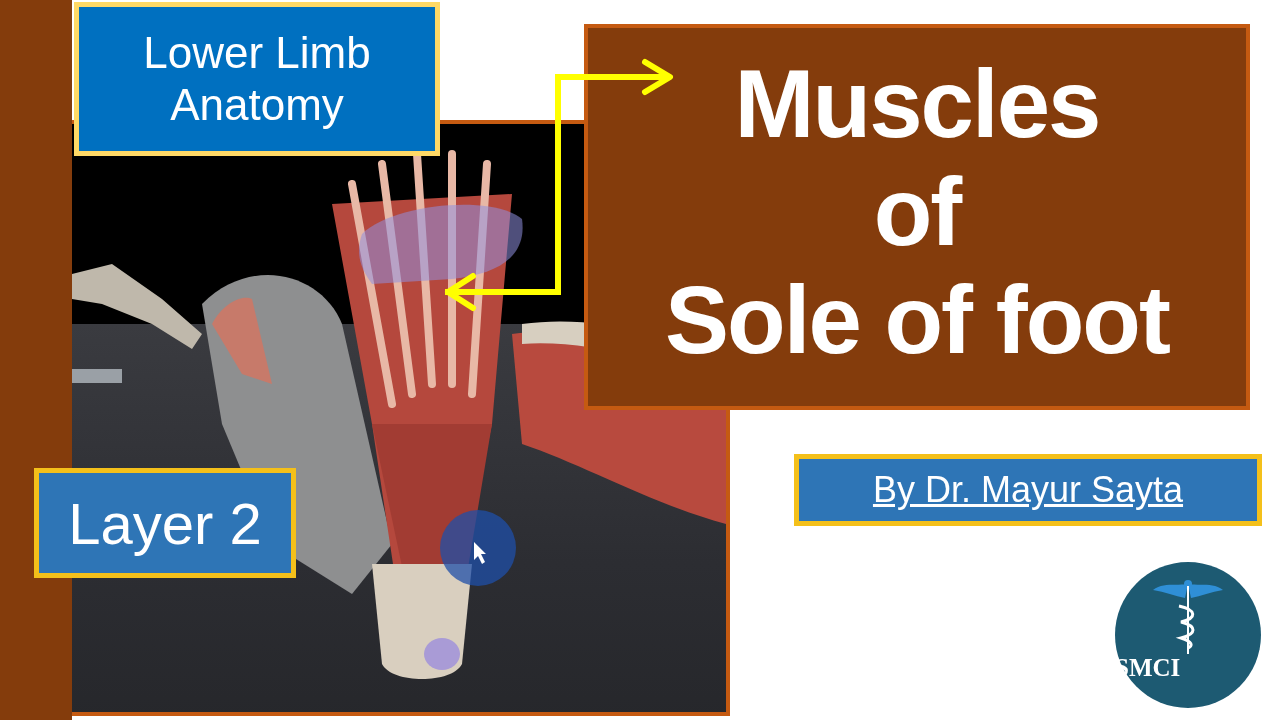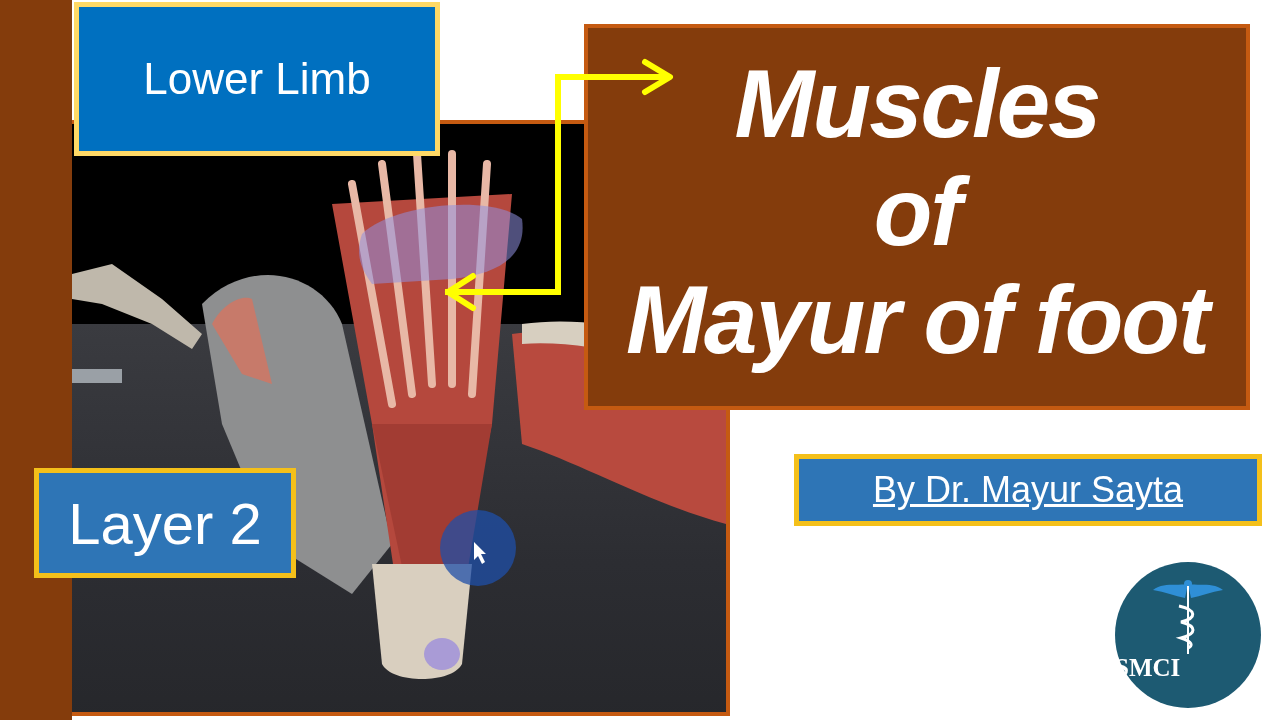--- a/index.html
+++ b/index.html
@@ -6,21 +6,21 @@
   body { width:1280px; height:720px; position:relative; overflow:hidden; background:#ffffff; font-family:"Liberation Sans", sans-serif; }
   .side-bar { position:absolute; left:0; top:0; width:72px; height:720px; background:#843c0c; }
   .photo { position:absolute; left:72px; top:120px; width:654px; height:588px; background:#000; border-right:4px solid #c55a11; border-bottom:4px solid #c55a11; border-top:4px solid #c55a11; overflow:hidden; }
   .photo .floor { position:absolute; left:0; top:200px; width:100%; height:400px; background:linear-gradient(180deg,#3a3b40 0%,#2c2d32 60%,#26272b 100%); }
   .photo .rail { position:absolute; left:0; top:245px; width:50px; height:14px; background:#9aa0a6; }
   .photo svg { position:absolute; left:0; top:0; }
   .box-blue { position:absolute; background:#2e75b6; color:#fff; box-sizing:border-box; display:flex; align-items:center; justify-content:center; text-align:left; }
   .lower-limb { left:74px; top:2px; width:366px; height:154px; background:#0070c0; border:5px solid #ffd966; font-size:44px; line-height:52px; flex-direction:column; }
   .layer { left:34px; top:468px; width:262px; height:110px; border:5px solid #f4c01a; font-size:58px; }
   .author { left:794px; top:454px; width:468px; height:72px; border:5px solid #f4c01a; font-size:36px;text-decoration:underline; }
-  .title-box { position:absolute; left:584px; top:24px; width:666px; height:386px; background:#843c0c; border:4px solid #c55a11; box-sizing:border-box; color:#fff; font-weight:bold; font-style:italic; text-align:center; font-size:96px; line-height:108px; padding-top:22px; letter-spacing:-2px; }
+  .title-box { position:absolute; left:584px; top:24px; width:666px; height:386px; background:#843c0c; border:4px solid #c55a11; box-sizing:border-box; color:#fff; font-weight:bold; text-align:center; font-size:96px; line-height:108px; padding-top:22px; letter-spacing:-2px; }
   .logo { position:absolute; left:1115px; top:562px; width:146px; height:146px; border-radius:50%; background:#1d5a72; }
   .logo-text { position:absolute; left:0; width:100%; top:92px; color:#fff; font-family:"Liberation Serif", serif; font-weight:bold; font-size:25px; }
   .arrows { position:absolute; left:0; top:0; pointer-events:none; }
 </style>
 </head>
 <body>
 
 <div class="side-bar"></div>
 
 <div class="photo">
@@ -52,26 +52,27 @@
 
     <path d="M290 110 C320 80 420 70 450 95 C455 130 430 150 380 155 L300 160 C285 140 285 125 290 110 Z" fill="#8f8fe0" fill-opacity="0.55"></path>
 
     <circle cx="406" cy="424" r="38" fill="#1f4fa8" fill-opacity="0.75"></circle>
     <path d="M402 418 L402 436 L406 432 L410 440 L413 438 L409 430 L414 430 Z" fill="#ffffff"></path>
   </svg>
 </div>
 
 <div class="box-blue lower-limb">
   <span>Lower Limb</span>
+  <span>Anatomy</span>
 </div>
 
 <div class="title-box">
   <div>Muscles</div>
   <div>of</div>
-  <div>Mayur of foot</div>
+  <div>Sole of foot</div>
 </div>
 
 <svg class="arrows" width="1280" height="720">
   <polyline points="445,292 558,292 558,77 670,77" fill="none" stroke="#ffff00" stroke-width="6" stroke-linejoin="miter"></polyline>
   <polyline points="645,62 670,77 645,92" fill="none" stroke="#ffff00" stroke-width="6" stroke-linecap="round" stroke-linejoin="round"></polyline>
   <polyline points="473,276 448,292 473,308" fill="none" stroke="#ffff00" stroke-width="6" stroke-linecap="round" stroke-linejoin="round"></polyline>
 </svg>
 
 <div class="box-blue layer">
   <span>Layer 2</span>

